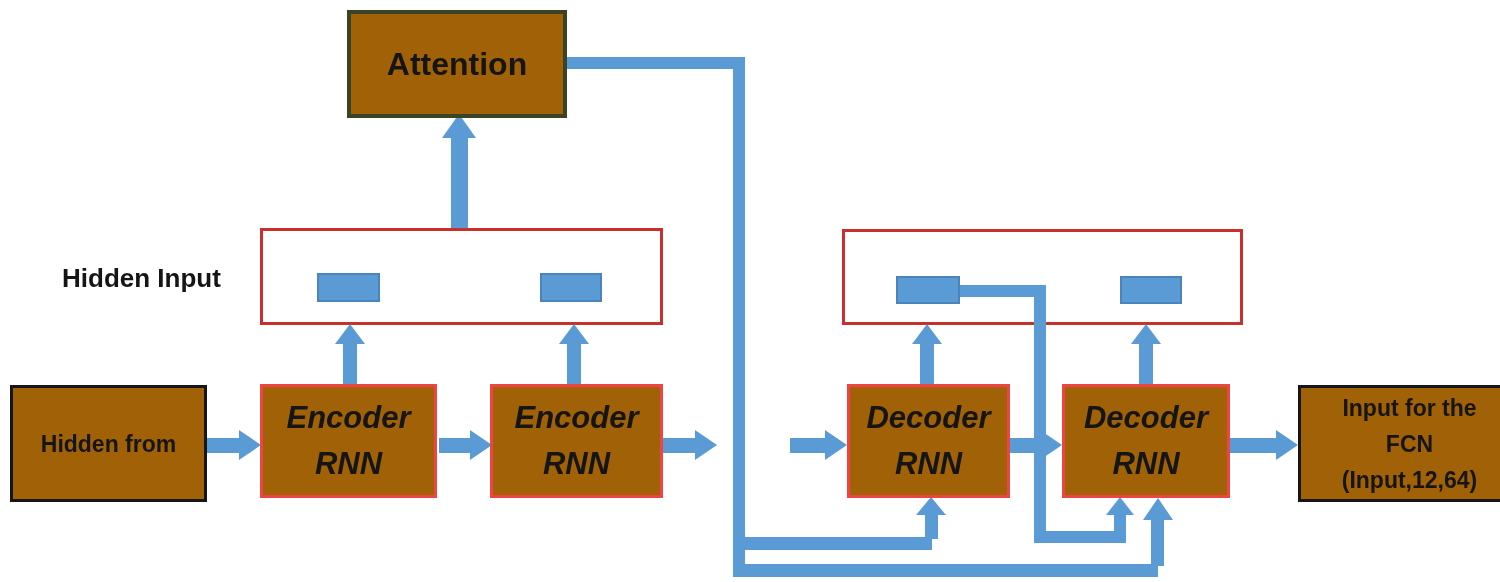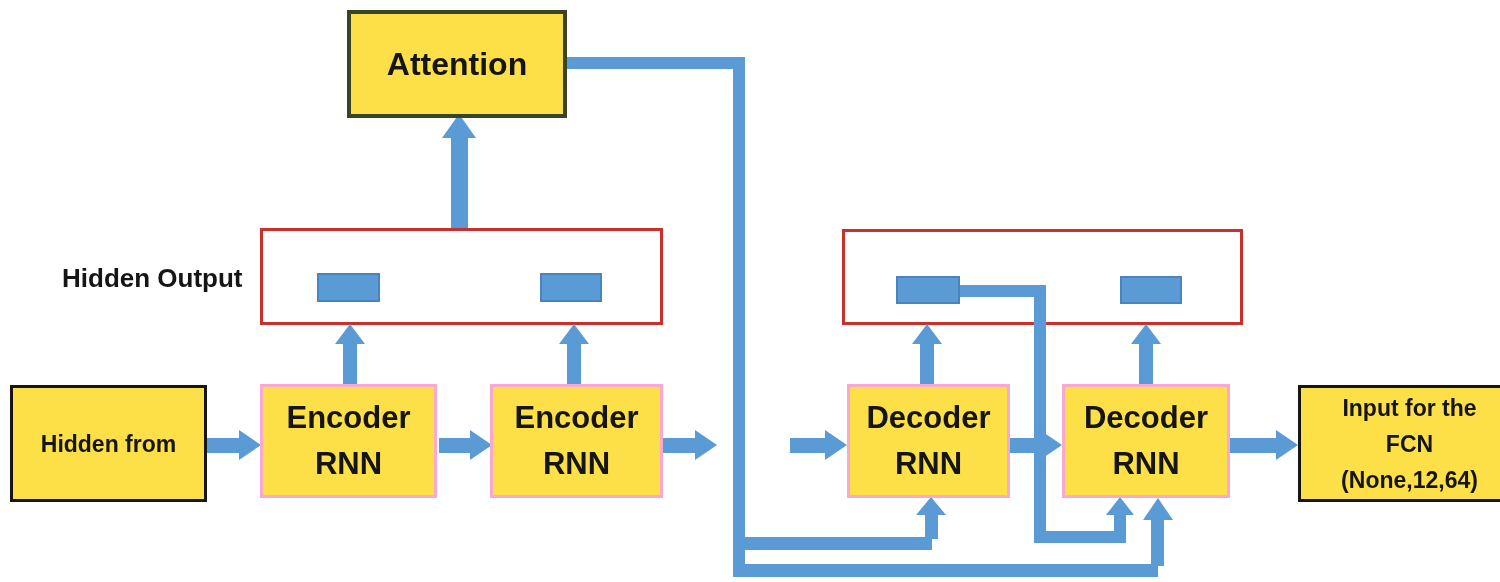--- a/index.html
+++ b/index.html
@@ -6,23 +6,23 @@
   #canvas{
     position:relative;width:1500px;height:582px;background:#ffffff;
     font-family:"Liberation Sans","DejaVu Sans",sans-serif;overflow:hidden;
   }
   .line{position:absolute;background:#5b9bd5;}
   .tri{position:absolute;width:0;height:0;}
   .tri-up{border-left:15px solid transparent;border-right:15px solid transparent;border-bottom:20px solid #5b9bd5;}
   .tri-right{border-top:15px solid transparent;border-bottom:15px solid transparent;border-left:22px solid #5b9bd5;}
   .box{
     position:absolute;display:flex;flex-direction:column;justify-content:center;align-items:center;
-    background:#fde047;text-align:center;color:#151515;font-weight:bold;box-sizing:border-box;
+    background:#a16207;text-align:center;color:#151515;font-weight:bold;box-sizing:border-box;
   }
-  .rnn-box{border:3px solid #f9a8d4;font-size:31px;line-height:46px;}
+  .rnn-box{border:3px solid #ef4444;font-size:31px;line-height:46px;font-style:italic;}
   .io-box{border:3px solid #161616;font-size:23px;line-height:36px;}
   .attn-box{border:4px solid #3a4424;font-size:32px;line-height:46px;z-index:3;}
   .red-frame{position:absolute;border:3px solid #c9302c;background:transparent;box-sizing:border-box;z-index:1;}
   .hs-cell{position:absolute;background:#5b9bd5;border:2px solid #4a84bd;box-sizing:border-box;z-index:4;}
   .lbl{position:absolute;color:#151515;font-weight:bold;font-size:26px;white-space:nowrap;}
   .line,.tri{z-index:2;}
   .box{z-index:3;}
 </style>
 </head>
 <body>
@@ -74,21 +74,21 @@
   <div class="tri tri-right" style="left:1276px;top:430px;"></div>
 
   <div class="red-frame" style="left:260px;top:228px;width:403px;height:97px;"></div>
   <div class="red-frame" style="left:842px;top:229px;width:401px;height:96px;"></div>
 
   <div class="hs-cell" style="left:317px;top:273px;width:63px;height:29px;"></div>
   <div class="hs-cell" style="left:540px;top:273px;width:62px;height:29px;"></div>
   <div class="hs-cell" style="left:896px;top:276px;width:64px;height:28px;"></div>
   <div class="hs-cell" style="left:1120px;top:276px;width:62px;height:28px;"></div>
 
-  <div class="lbl" style="left:62px;top:263px;">Hidden Output</div>
+  <div class="lbl" style="left:62px;top:263px;">Hidden Input</div>
 
   <div class="box attn-box" style="left:347px;top:10px;width:220px;height:108px;">
     <span>Attention</span>
   </div>
 
   <div class="box rnn-box" style="left:260px;top:384px;width:177px;height:114px;">
     <span>Encoder</span>
     <span>RNN</span>
   </div>
   <div class="box rnn-box" style="left:490px;top:384px;width:173px;height:114px;">
@@ -103,16 +103,16 @@
     <span>Decoder</span>
     <span>RNN</span>
   </div>
 
   <div class="box io-box" style="left:10px;top:385px;width:197px;height:117px;">
     <span>Hidden from</span>
   </div>
   <div class="box io-box" style="left:1298px;top:385px;width:223px;height:117px;">
     <span>Input for the</span>
     <span>FCN</span>
-    <span>(None,12,64)</span>
+    <span>(Input,12,64)</span>
   </div>
 
 </div>
 
 </body></html>

